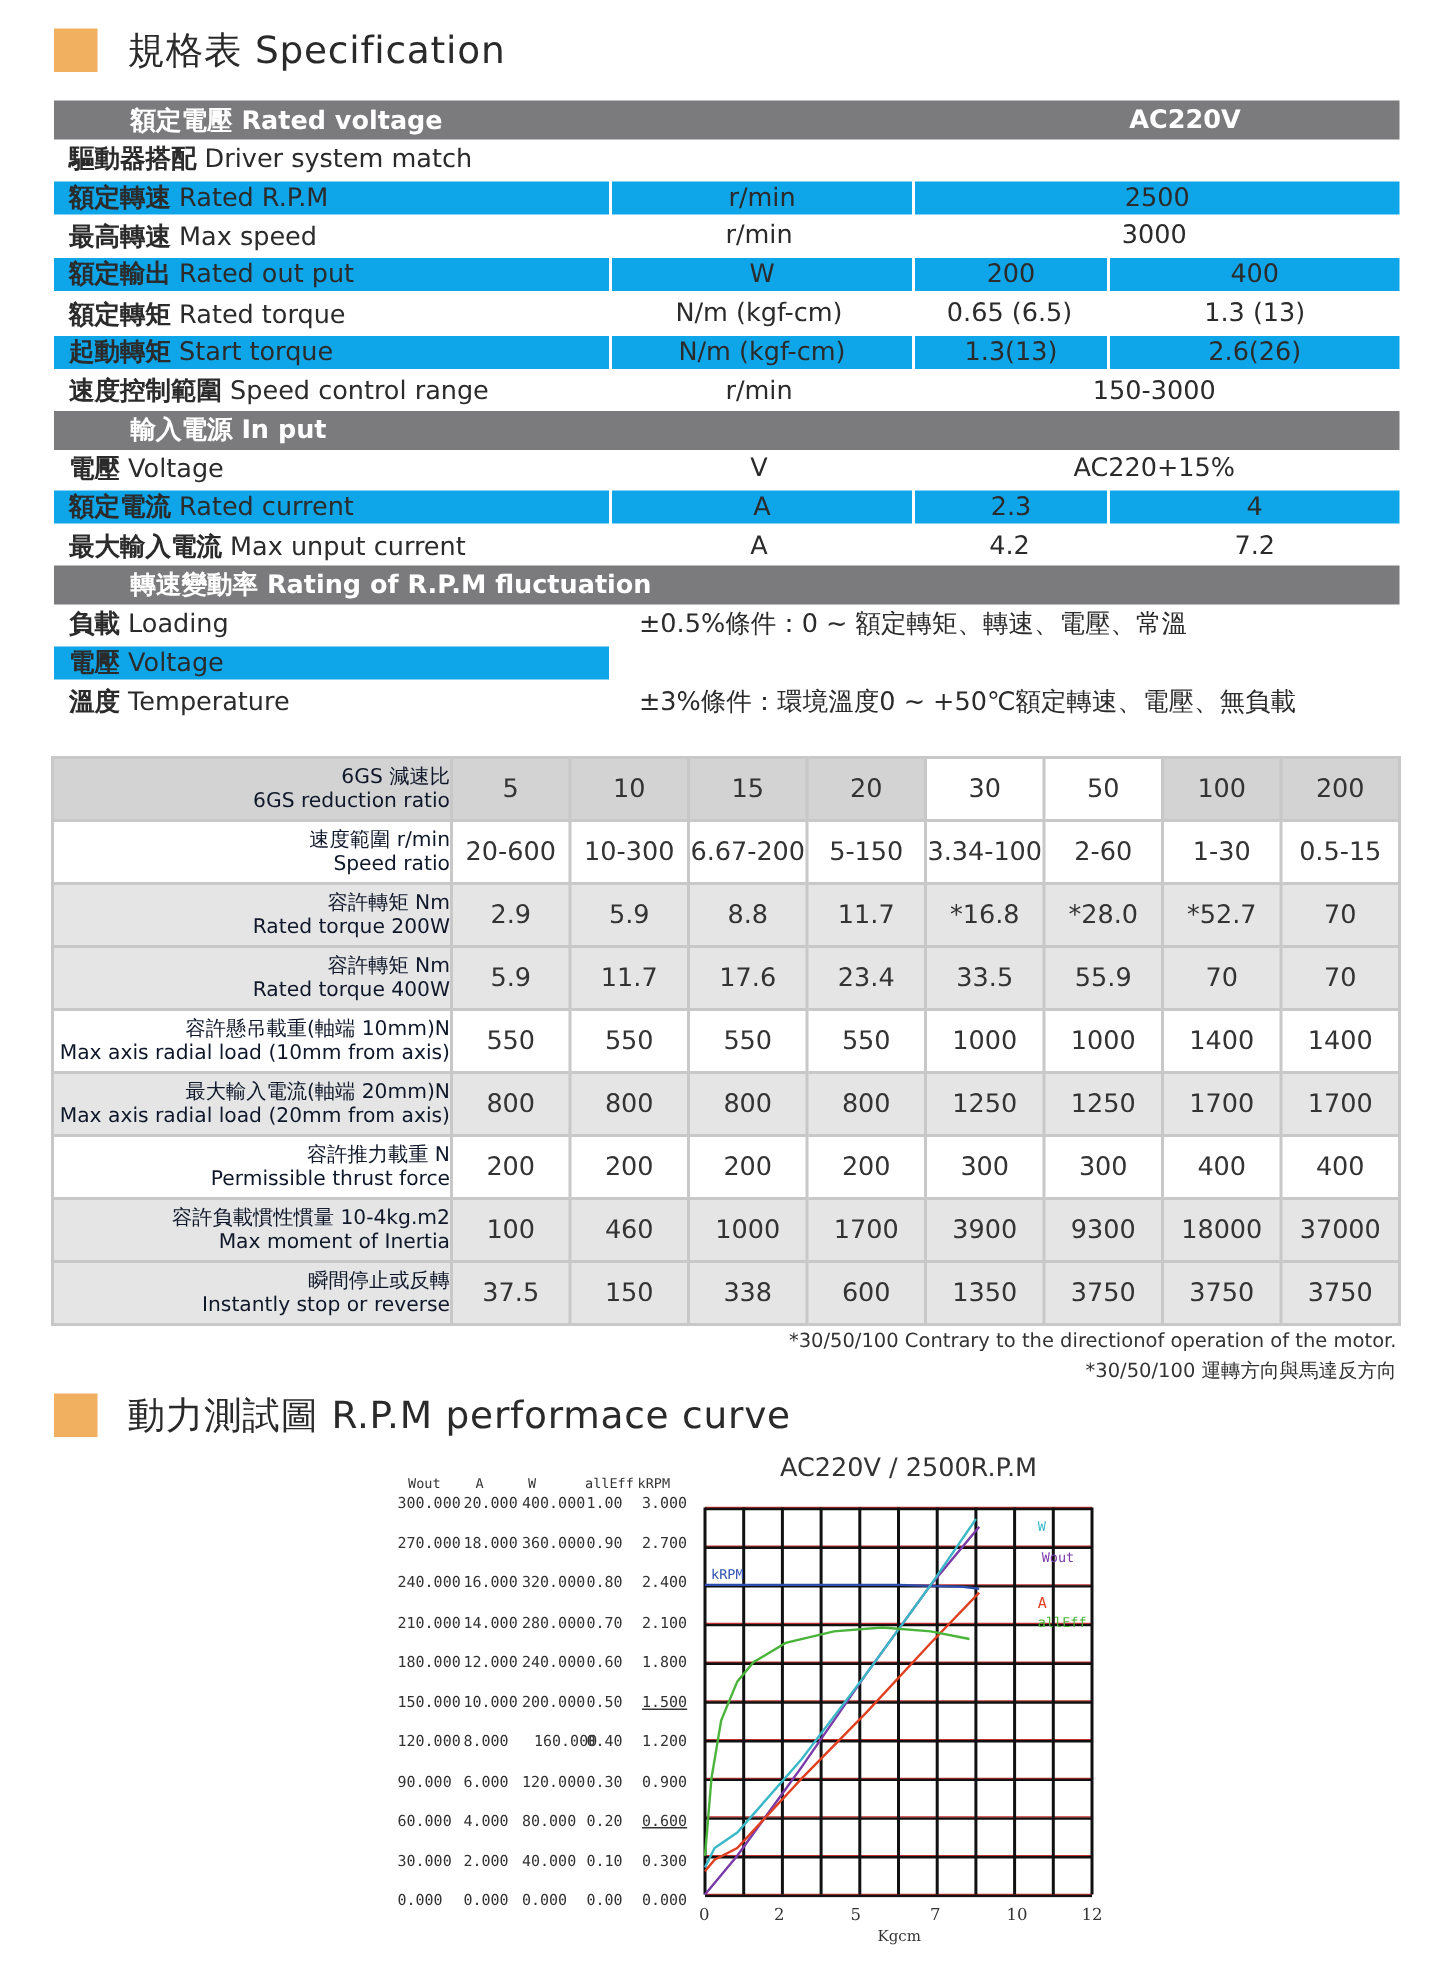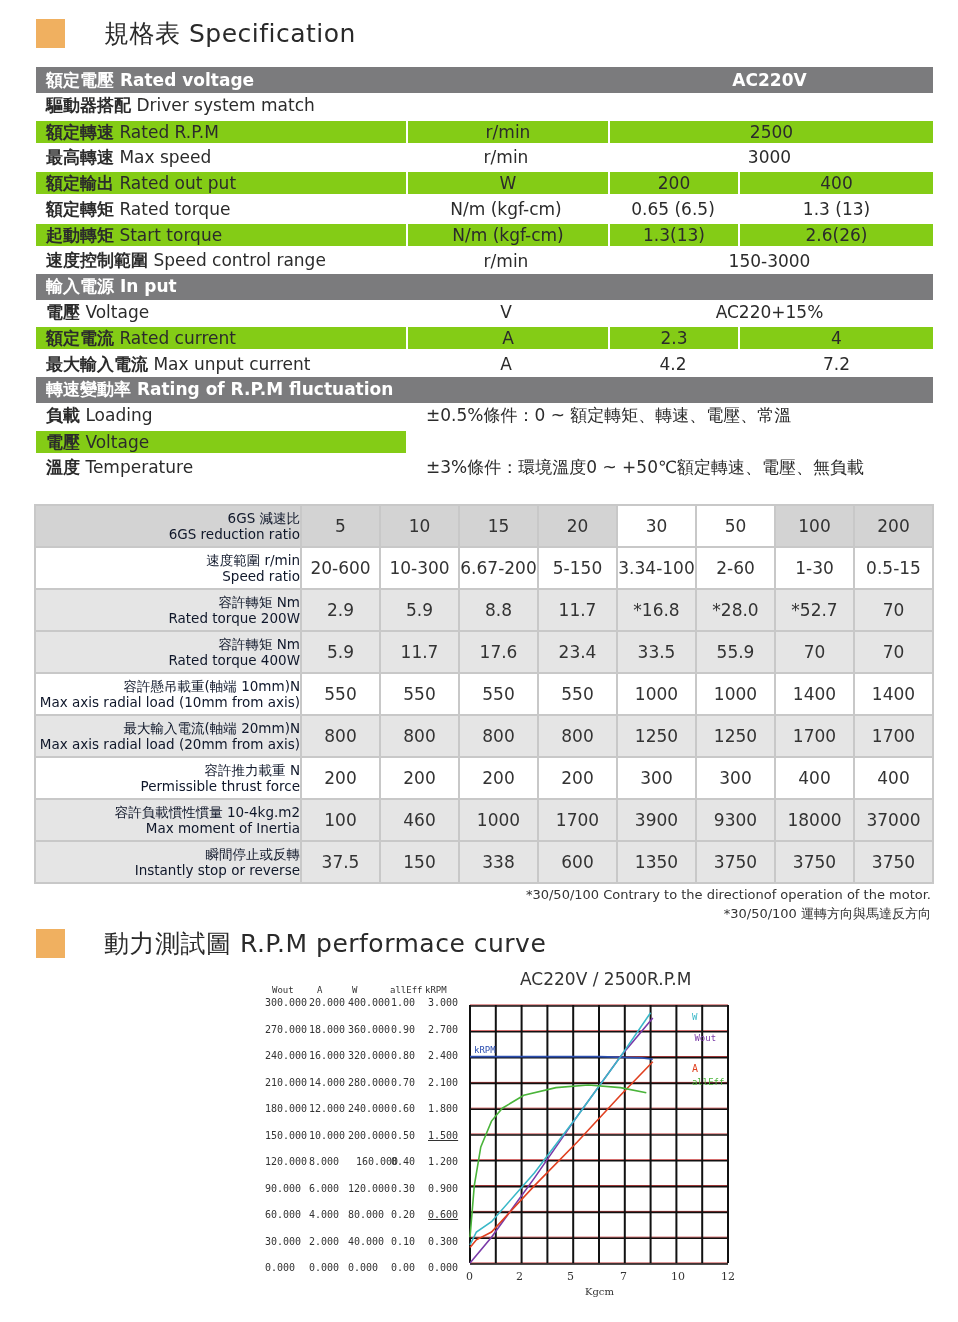--- a/index.html
+++ b/index.html
@@ -1,34 +1,34 @@
 <!DOCTYPE html>
 <html><head>
 <meta charset="utf-8">
 <style>
   * { box-sizing: border-box; margin: 0; padding: 0; }
   html, body { width: 958px; height: 1322px; background: #ffffff; overflow: hidden; }
   body { font-family: "DejaVu Sans", "Liberation Sans", sans-serif; color: #2b2b2b; position: relative; }
 
   .section-title { position: absolute; left: 36px; display: flex; align-items: center; }
   .section-title .sq { width: 29px; height: 29px; background: #f0b060; margin-right: 20px; }
-  .section-title .t { font-size: 25px; color: #2a2a2a; letter-spacing: 0.5px; margin-left: 19px; }
+  .section-title .t { font-size: 25px; color: #2a2a2a; letter-spacing: 0.5px; }
 
   
   .spec { position: absolute; left: 36px; top: 67px; width: 897px; }
   .spec .row { display: flex; height: 25.8px; align-items: center; font-size: 17px; }
   .spec .head { background: #7b7b7d; color: #fff; font-weight: bold; height: 26px; }
-  .spec .head .lbl { padding-left: 10px; }
+  .spec .head .lbl { padding-left: 10px; margin-left: 41px; }
   .spec .lbl { width: 370px; padding-left: 10px; white-space: nowrap; }
   .spec .lbl b { font-weight: bold; }
   .spec .unit { width: 200px; text-align: center; }
   .spec .val { flex: 1; text-align: center; }
   .spec .val2 { width: 193px; text-align: center; }
   .spec .cell { height: 22px; line-height: 22px; margin-right: 2px; }
-  .spec .shade .cell { background: #84cc16; }
+  .spec .shade .cell { background: #0ea5e9; }
   .spec .cond { flex: 1; text-align: left; padding-left: 20px; }
 
   
   .ratio { position: absolute; left: 34px; top: 504px; border-collapse: collapse; }
   .ratio td { border: 2px solid #c8c8c8; text-align: center; font-size: 17px; color: #333; height: 42px; }
   .ratio td.rl { width: 266px; font-size: 13.5px; line-height: 16px; color: #0f172a; text-align: right; }
   .ratio td.num { width: 79px; }
   .ratio tr.hdr td { background: #d3d3d3; }
   .ratio tr.hdr td.w { background: #ffffff; }
   .ratio tr.g td { background: #e5e5e5; }

